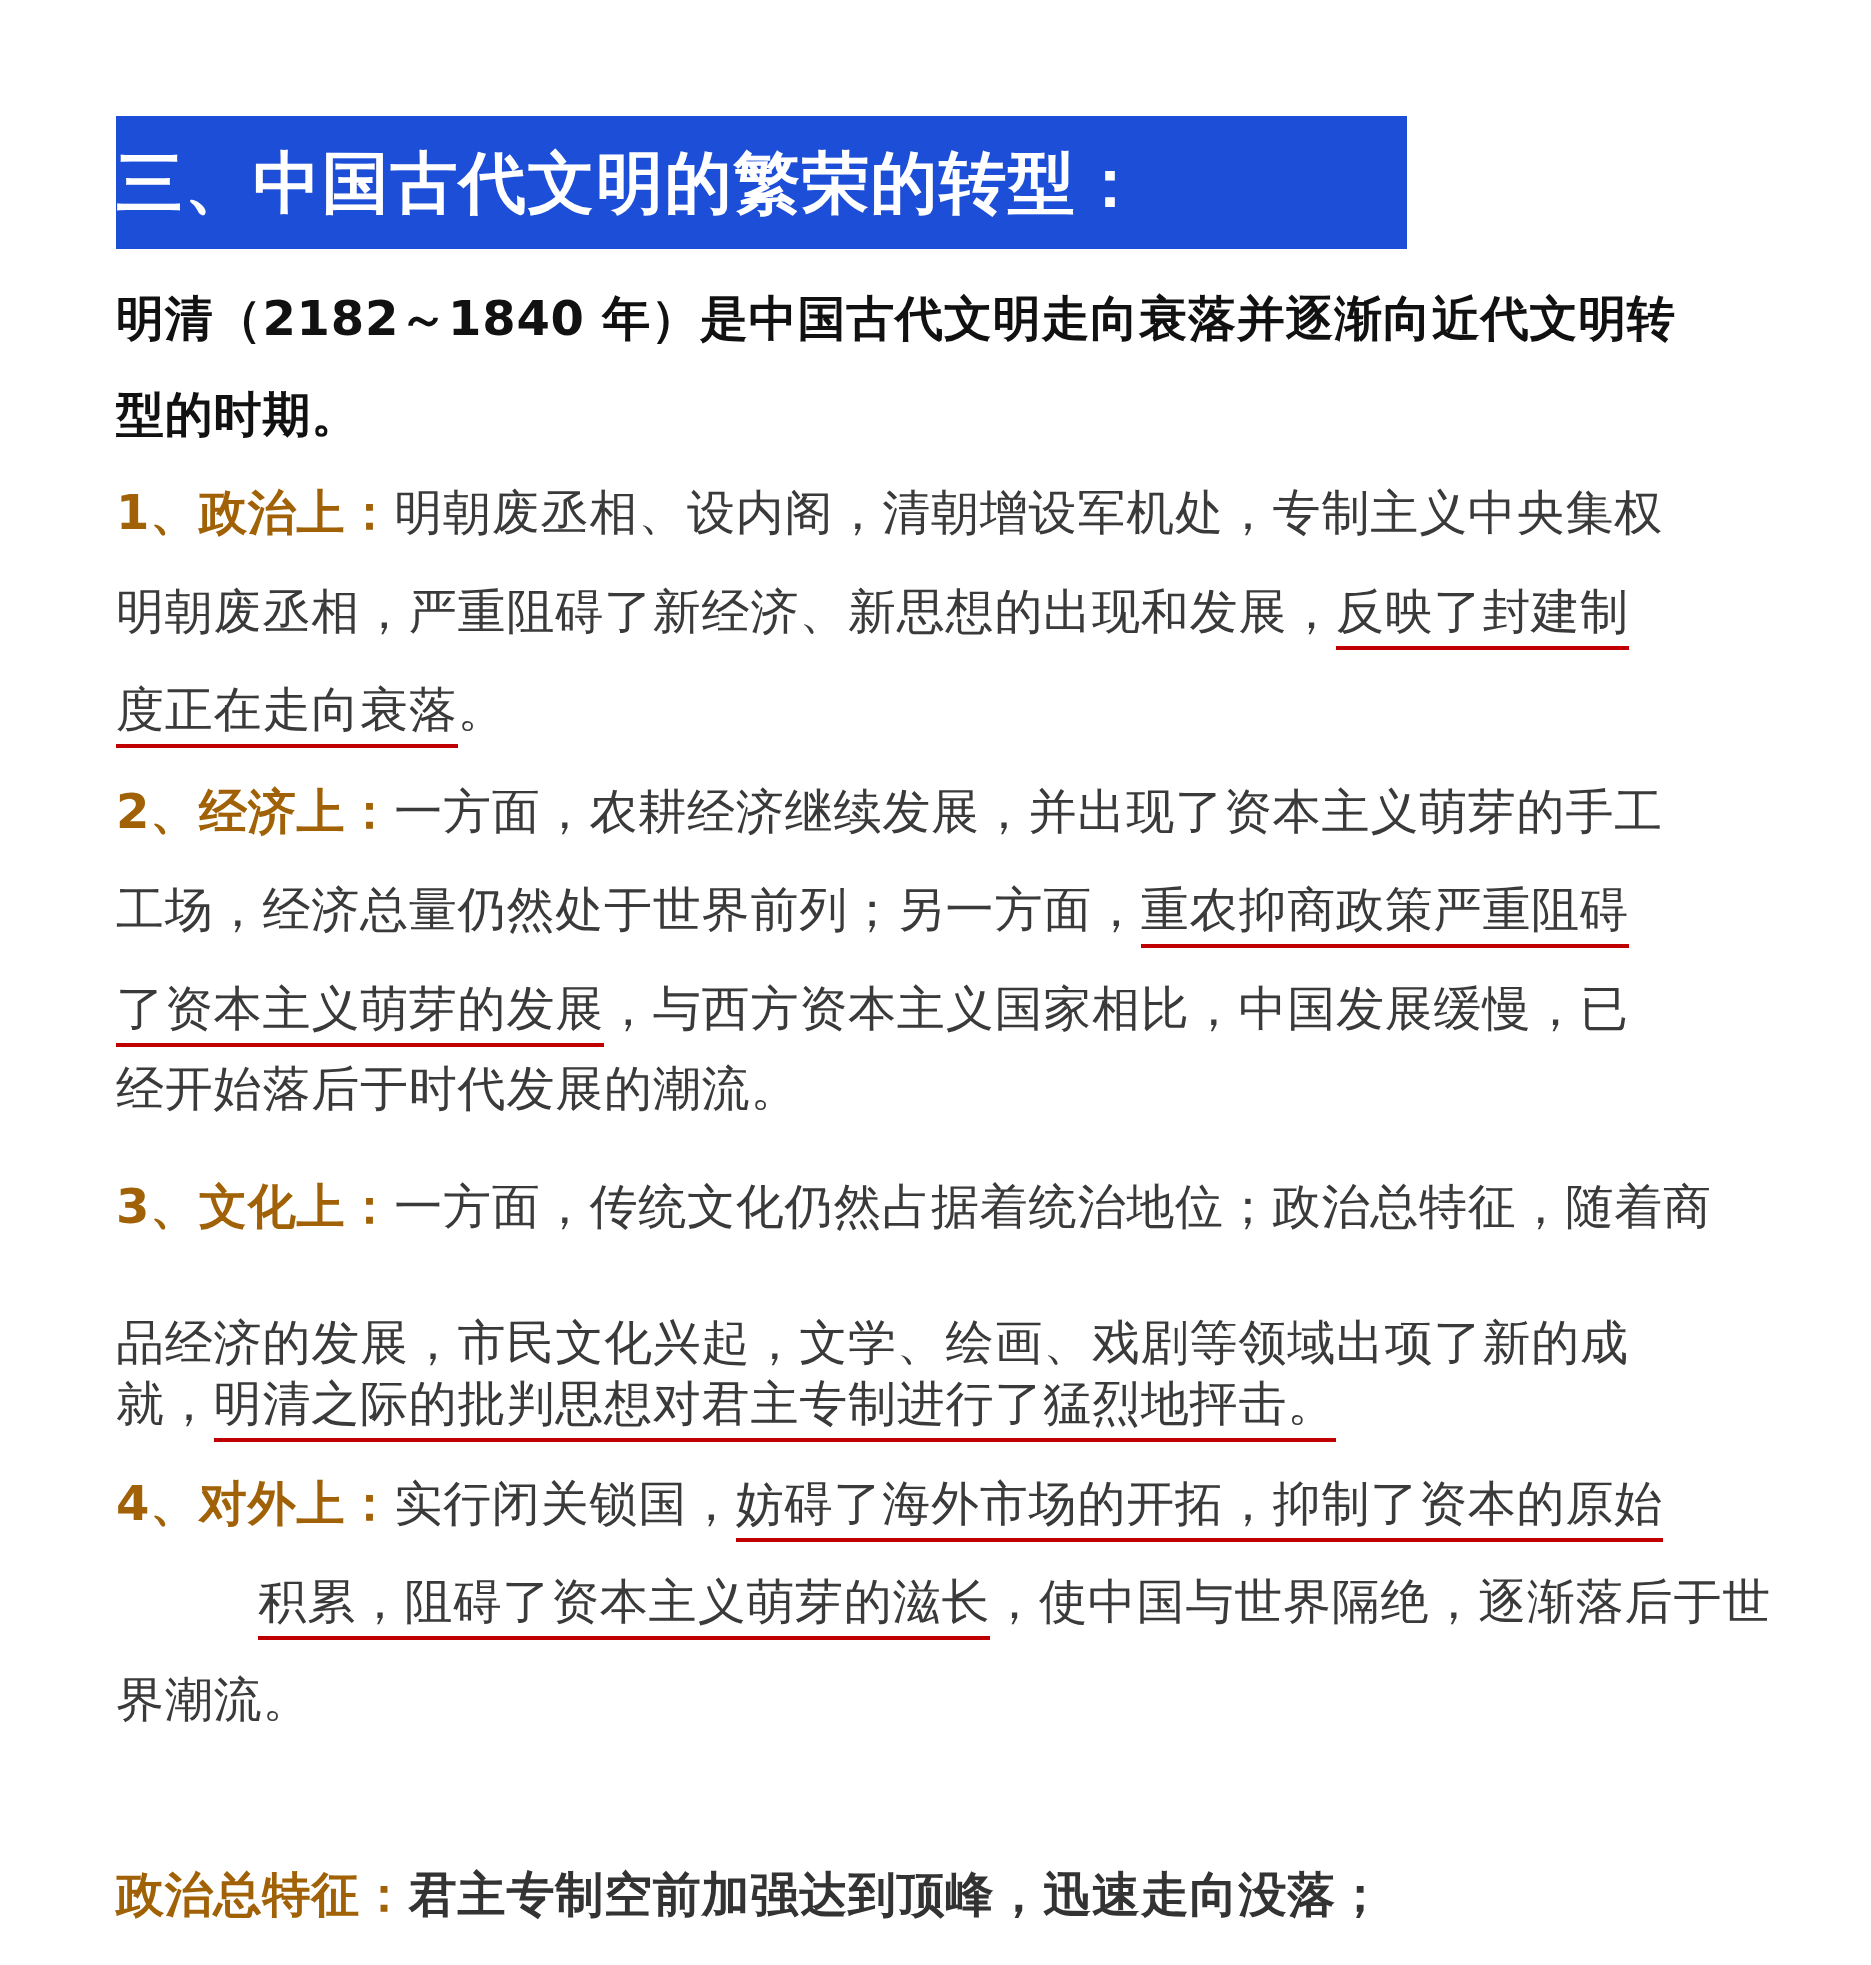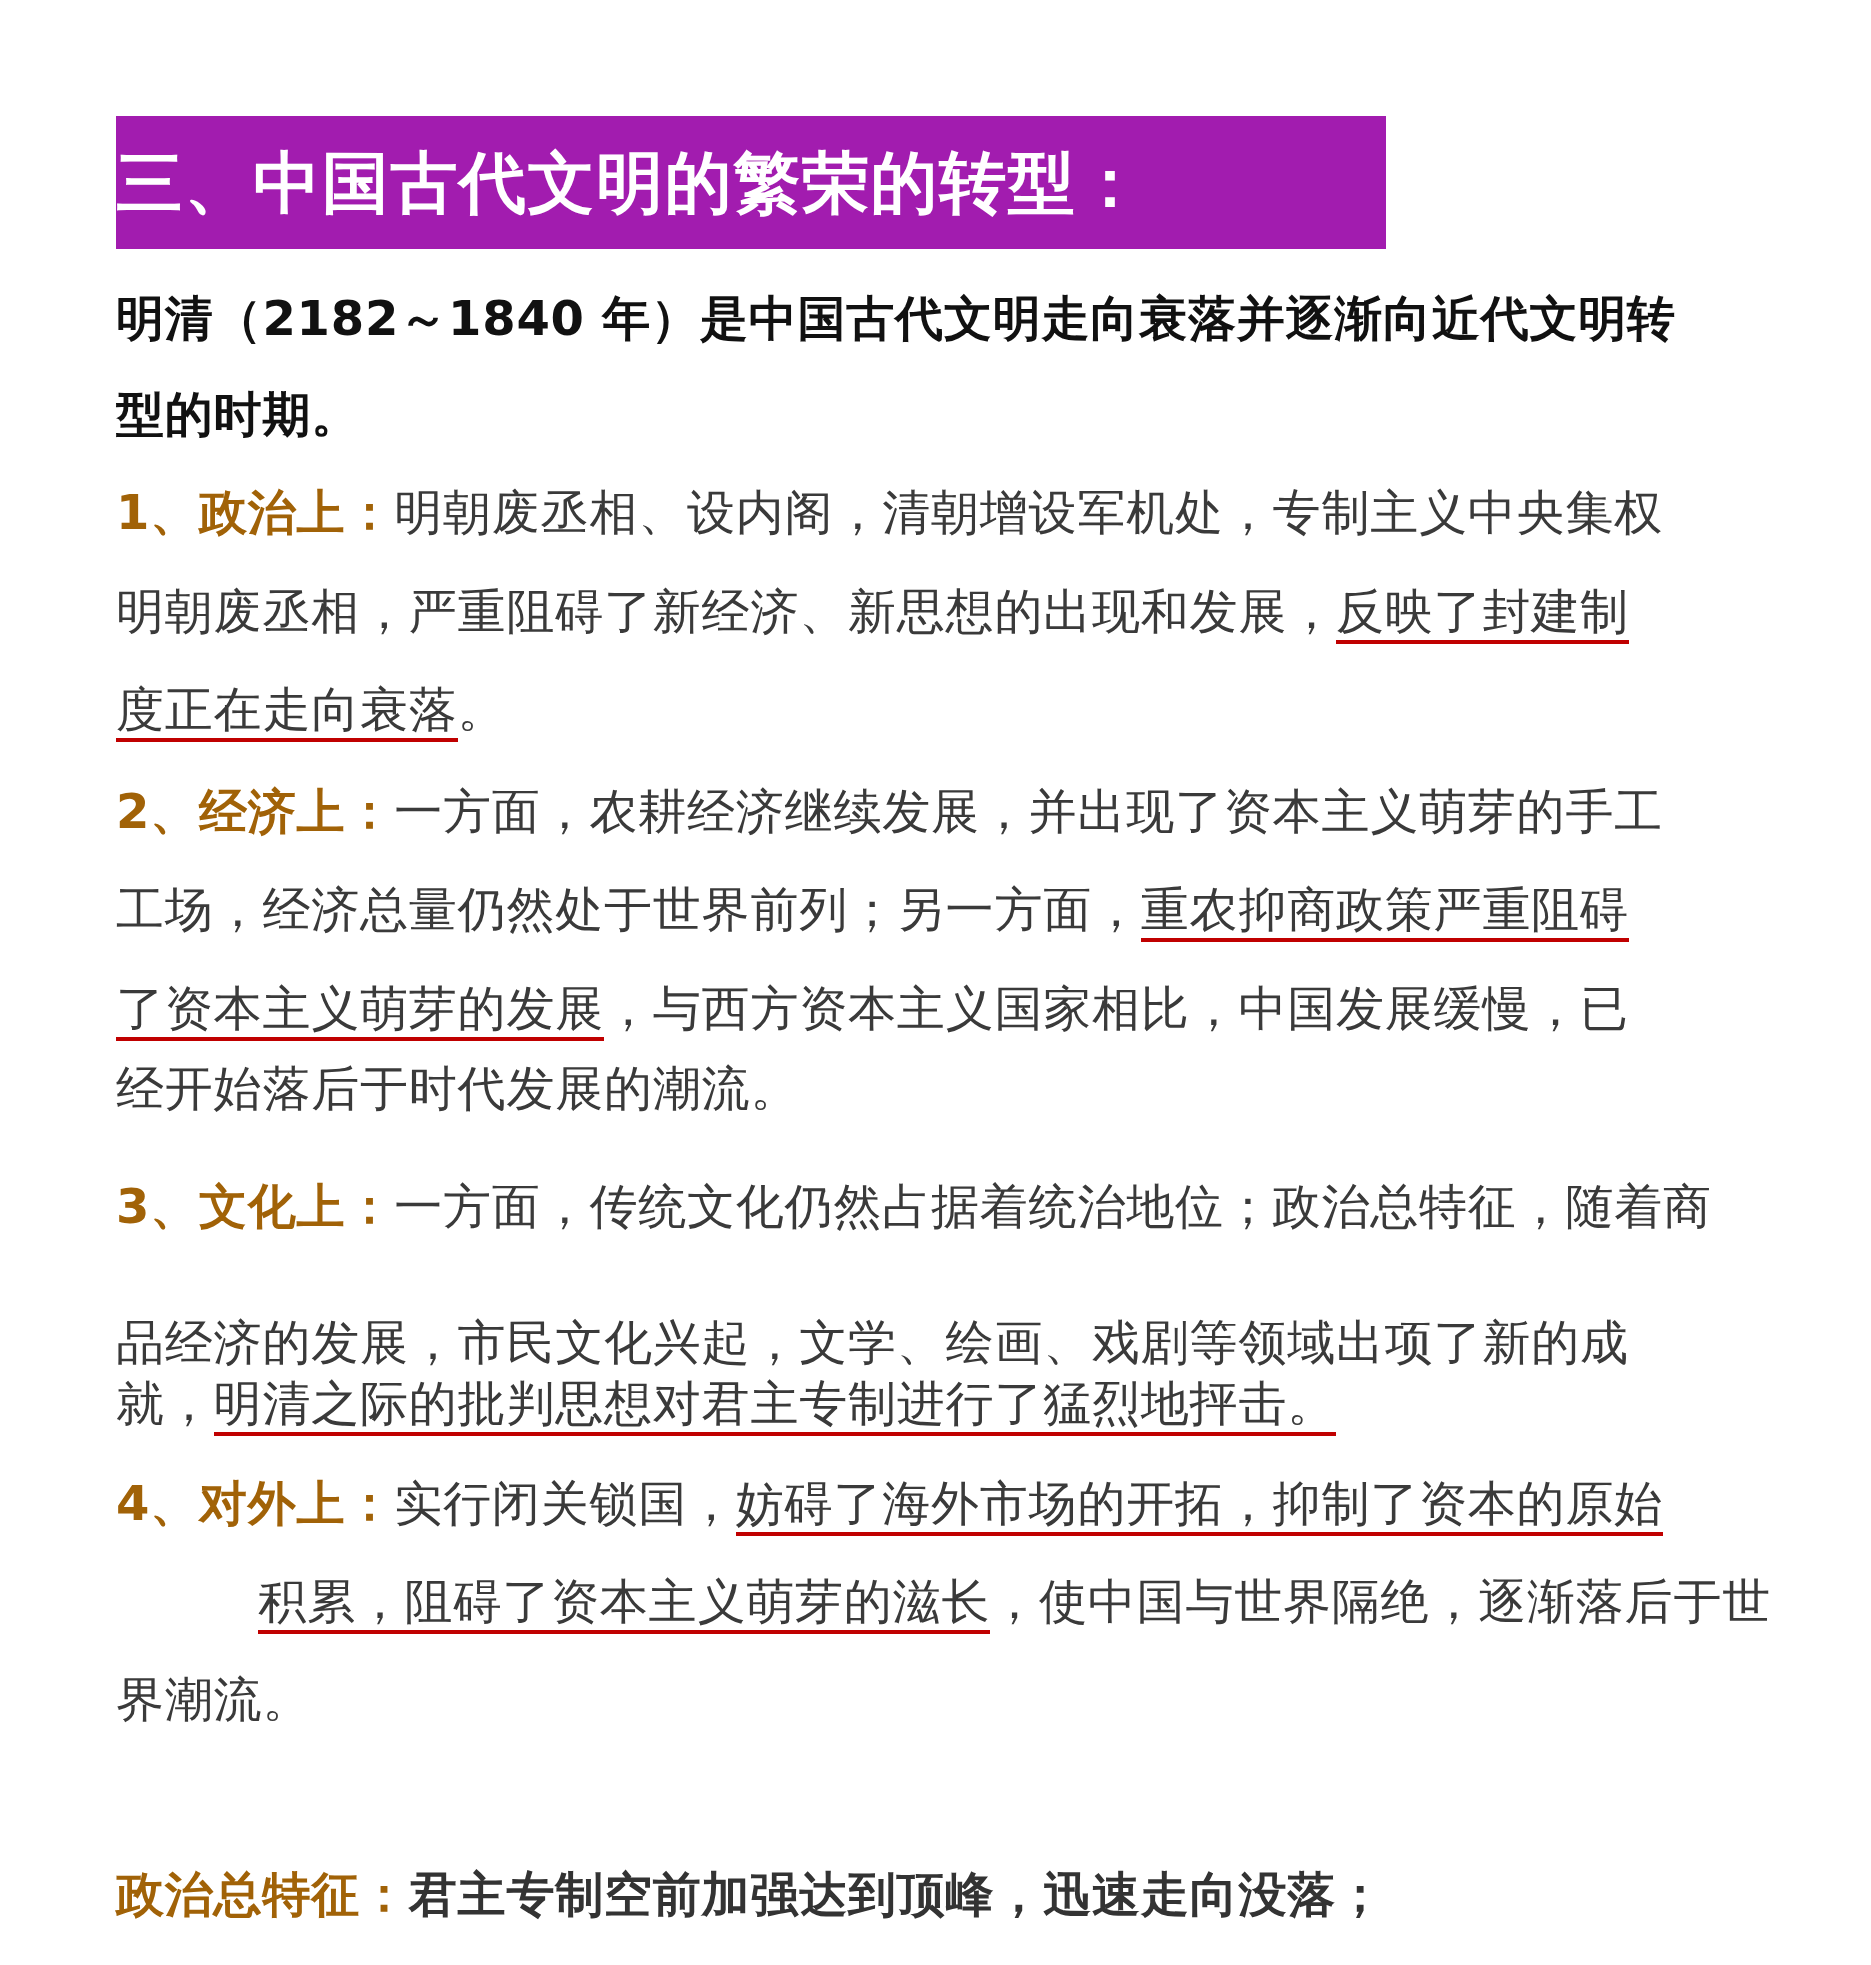--- a/index.html
+++ b/index.html
@@ -1,26 +1,26 @@
 <!DOCTYPE html>
 <html style="font-size:6.3px"><head>
 <meta charset="utf-8">
 <style>
   html, body { margin:0; padding:0; background:#ffffff; }
   body { width:1872px; height:2647px; position:relative; overflow:hidden;
          font-family:"DejaVu Sans","Liberation Sans",sans-serif; }
   .banner { position:absolute; left:116px; top:116px; width:1270px; height:133px;
-            background:#a21caf; }
+            background:#1d4ed8;padding-left:21px; }
   .banner-title { position:absolute; left:0; top:50%; transform:translateY(-50%);
                   color:#ffffff; font-weight:bold; font-size:67px; white-space:nowrap; letter-spacing:1.6px; }
   .line { position:absolute; left:116px; width:1655px; white-space:nowrap;
           font-size:48px; line-height:59px; color:#3a3a3a; letter-spacing:0.8px; }
   .bold { font-weight:bold; color:#111111; }
   .lead { color:#a16207; font-weight:bold; }
-  .u { border-bottom:4.7px solid #c00000; padding-bottom:1px; }
+  .u { border-bottom:4.7px solid #c00000; padding-bottom:7px; }
 </style>
 </head>
 <body>
 
 <div class="banner">
   <span class="banner-title">三、中国古代文明的繁荣的转型：</span>
 </div>
 
 <div class="line bold" style="top:289px;"><span>明清（2182～1840 年）是中国古代文明走向衰落并逐渐向近代文明转</span></div>
 <div class="line bold" style="top:385px;"><span>型的时期。</span></div>

